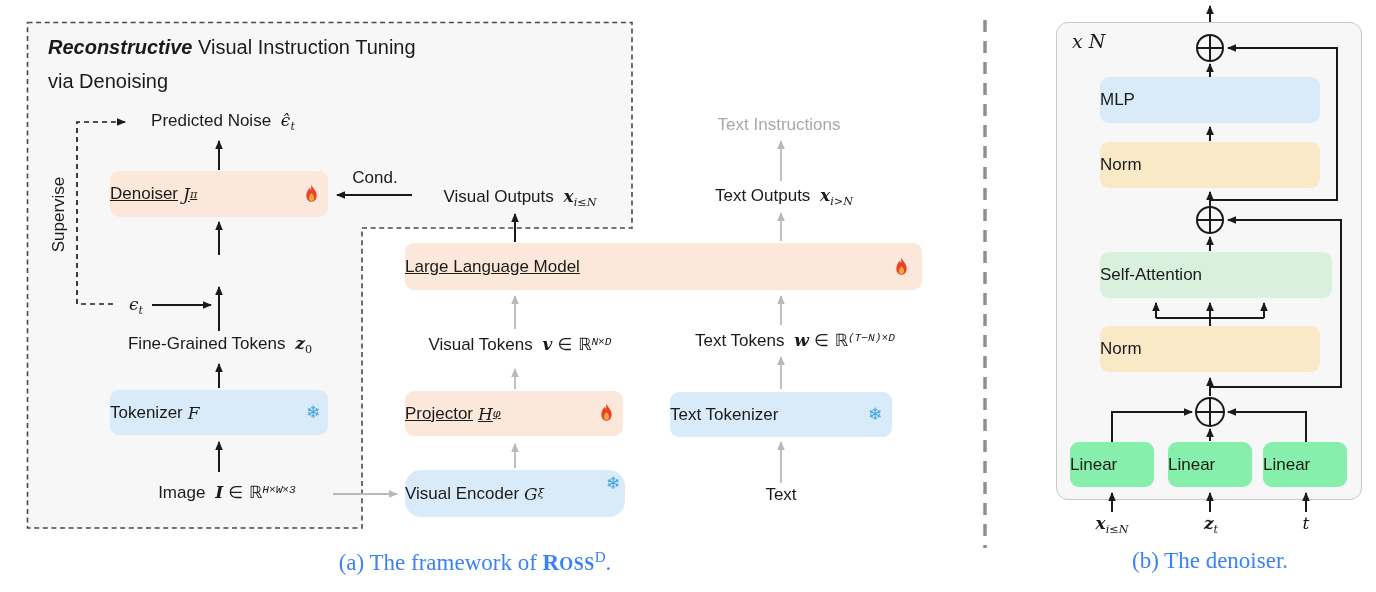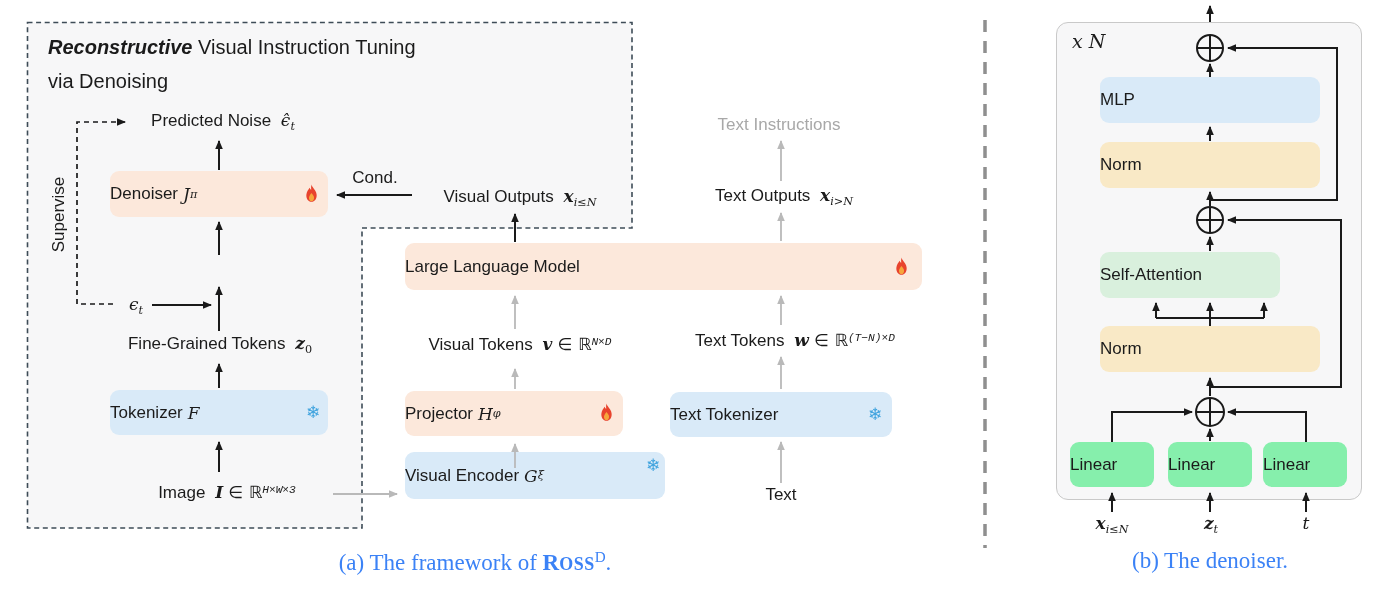--- a/index.html
+++ b/index.html
@@ -2,21 +2,21 @@
 <html><head>
 <meta charset="utf-8">
 <style>
   html,body{margin:0;padding:0;background:#ffffff;}
   #canvas{position:relative;width:1376px;height:592px;background:#ffffff;
           font-family:"Liberation Sans",sans-serif;color:#1b1b1b;overflow:hidden;}
   svg.layer{position:absolute;left:0;top:0;pointer-events:none;}
   #bg-layer{z-index:0;}
   .box{position:absolute;border-radius:9px;display:flex;align-items:center;justify-content:flex-start;
        font-size:17px;color:#1b1b1b;z-index:1;}
-  .peach{background:#fce8db;}
+  .peach{background:#fce8db;text-decoration:underline;}
   .blue{background:#d9eaf8;}
   .yellow{background:#f9e9c6;}
   .green{background:#d9f0dd;}
   .pink{background:#86efac;}
   #conn-layer{z-index:2;}
   .lbl{position:absolute;font-size:17px;line-height:21px;text-align:center;white-space:nowrap;z-index:3;}
   .m{font-family:"DejaVu Serif",serif;font-style:italic;}
   .mg{margin-left:5px;}
   .vec{font-weight:bold;}
   .set{font-style:normal;font-family:"DejaVu Sans","DejaVu Serif",sans-serif;}
@@ -82,39 +82,39 @@
     <span class="m mg">H</span>
       <sub>φ</sub>
     <span class="icon" style="right:9px;top:12px;">
       <svg width="15" height="19" viewBox="0 0 14 18">
           <path d="M7,0.5 C7.6,3.5 11.2,5.6 11.8,9.6 C12.4,13.8 10,16.8 7,16.8 C4,16.8 1.6,13.8 2.2,9.6 C2.6,7 4.2,5.4 5.1,3.6 C5.7,4.8 6.3,5.4 6.7,5.6 C6.5,3.8 6.6,2 7,0.5 Z" fill="#e8432d"></path>
           <path d="M7,8.5 C8.6,10.4 9.6,11.6 9.4,13.4 C9.2,15.3 8.2,16.2 7,16.2 C5.8,16.2 4.8,15.3 4.6,13.4 C4.45,11.8 5.6,10.3 7,8.5 Z" fill="#f6a63b"></path>
         </svg>
     </span>
   </div>
 
-  <div class="box blue" style="left:405px;top:452px;width:260px;height:47px;">
+  <div class="box blue" style="left:405px;top:470px;width:220px;height:47px;border-radius:16px;">
     <span>Visual Encoder</span>
     <span class="m mg">G</span>
       <sub>ξ</sub>
     <span class="icon snow" style="right:5px;top:3px;">❄</span>
   </div>
 
   <div class="box blue" style="left:670px;top:392px;width:222px;height:45px;">
     <span>Text Tokenizer</span>
     <span class="icon snow" style="right:10px;top:12px;">❄</span>
   </div>
 
   <div class="box blue" style="left:1100px;top:77px;width:220px;height:46px;">
       <span>MLP</span>
     </div>
   <div class="box yellow" style="left:1100px;top:142px;width:220px;height:46px;">
       <span>Norm</span>
     </div>
-  <div class="box green" style="left:1100px;top:252px;width:180px;height:46px;">
+  <div class="box green" style="left:1100px;top:252px;width:232px;height:46px;">
       <span>Self-Attention</span>
     </div>
   <div class="box yellow" style="left:1100px;top:326px;width:220px;height:46px;">
       <span>Norm</span>
     </div>
   <div class="box pink" style="left:1070px;top:442px;width:84px;height:45px;">
       <span>Linear</span>
     </div>
   <div class="box pink" style="left:1168px;top:442px;width:84px;height:45px;">
       <span>Linear</span>

